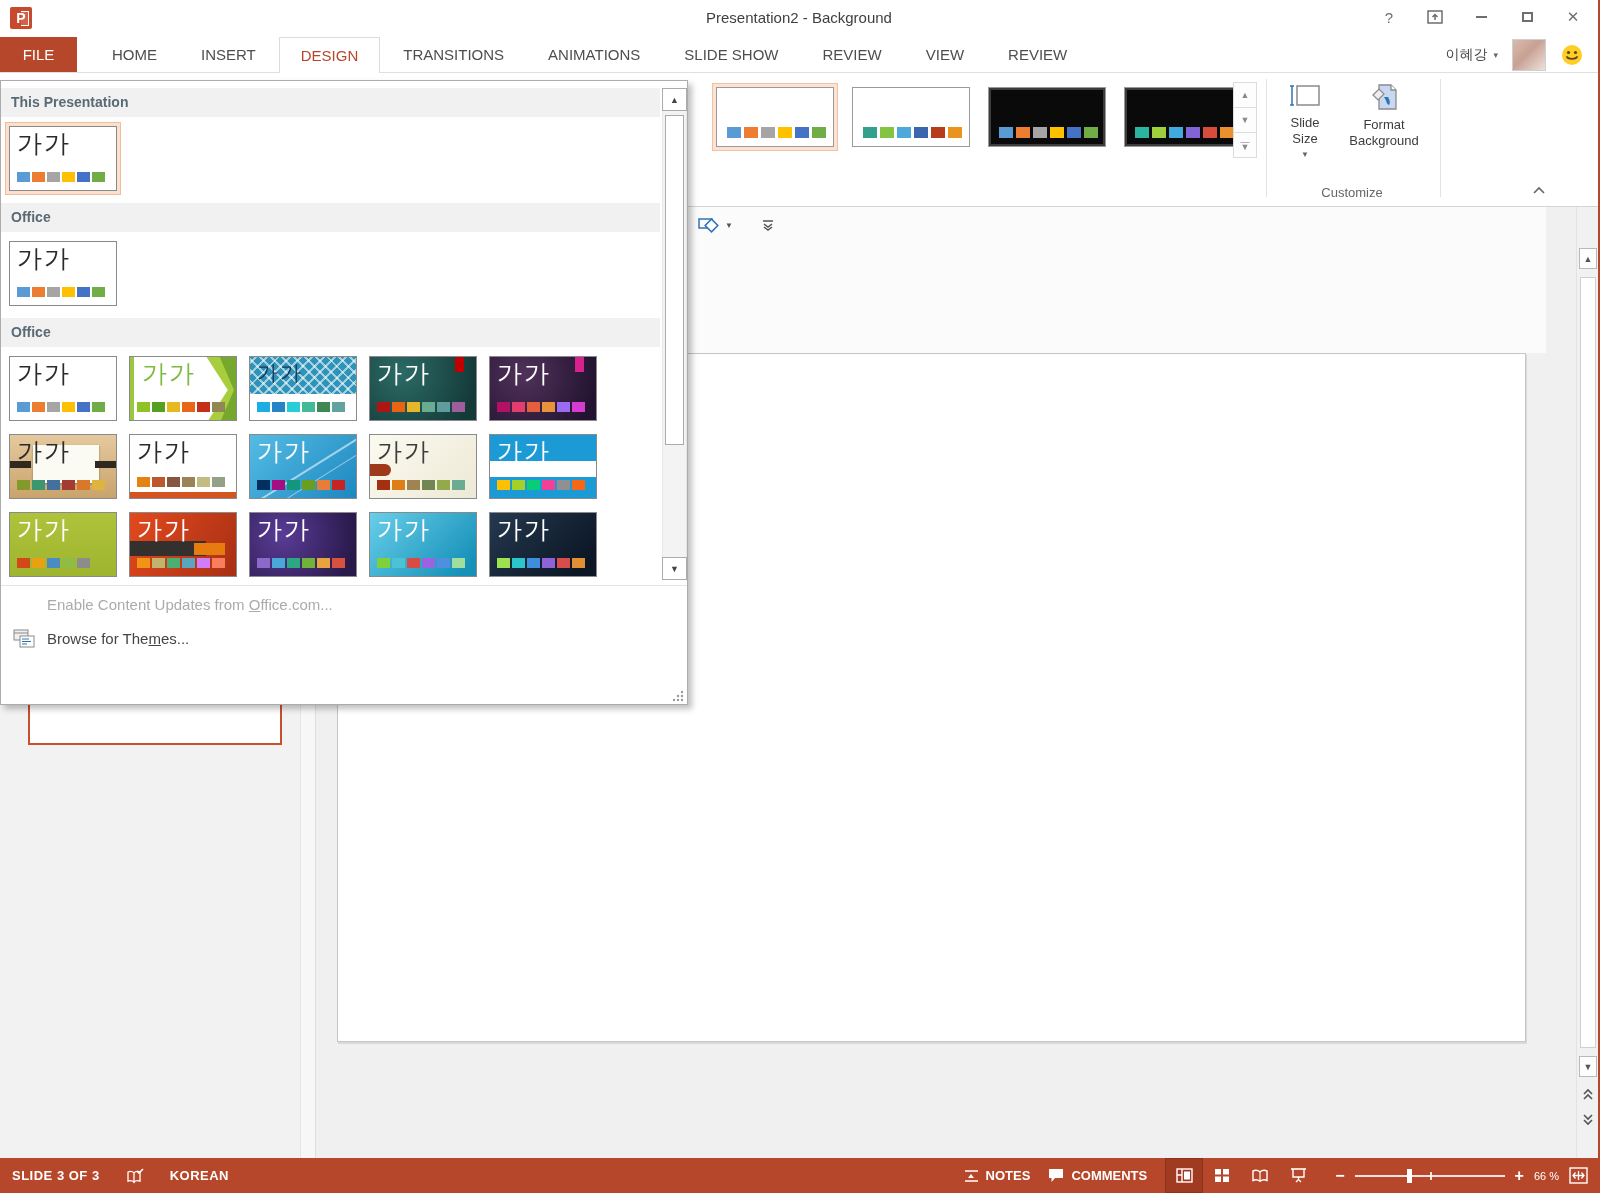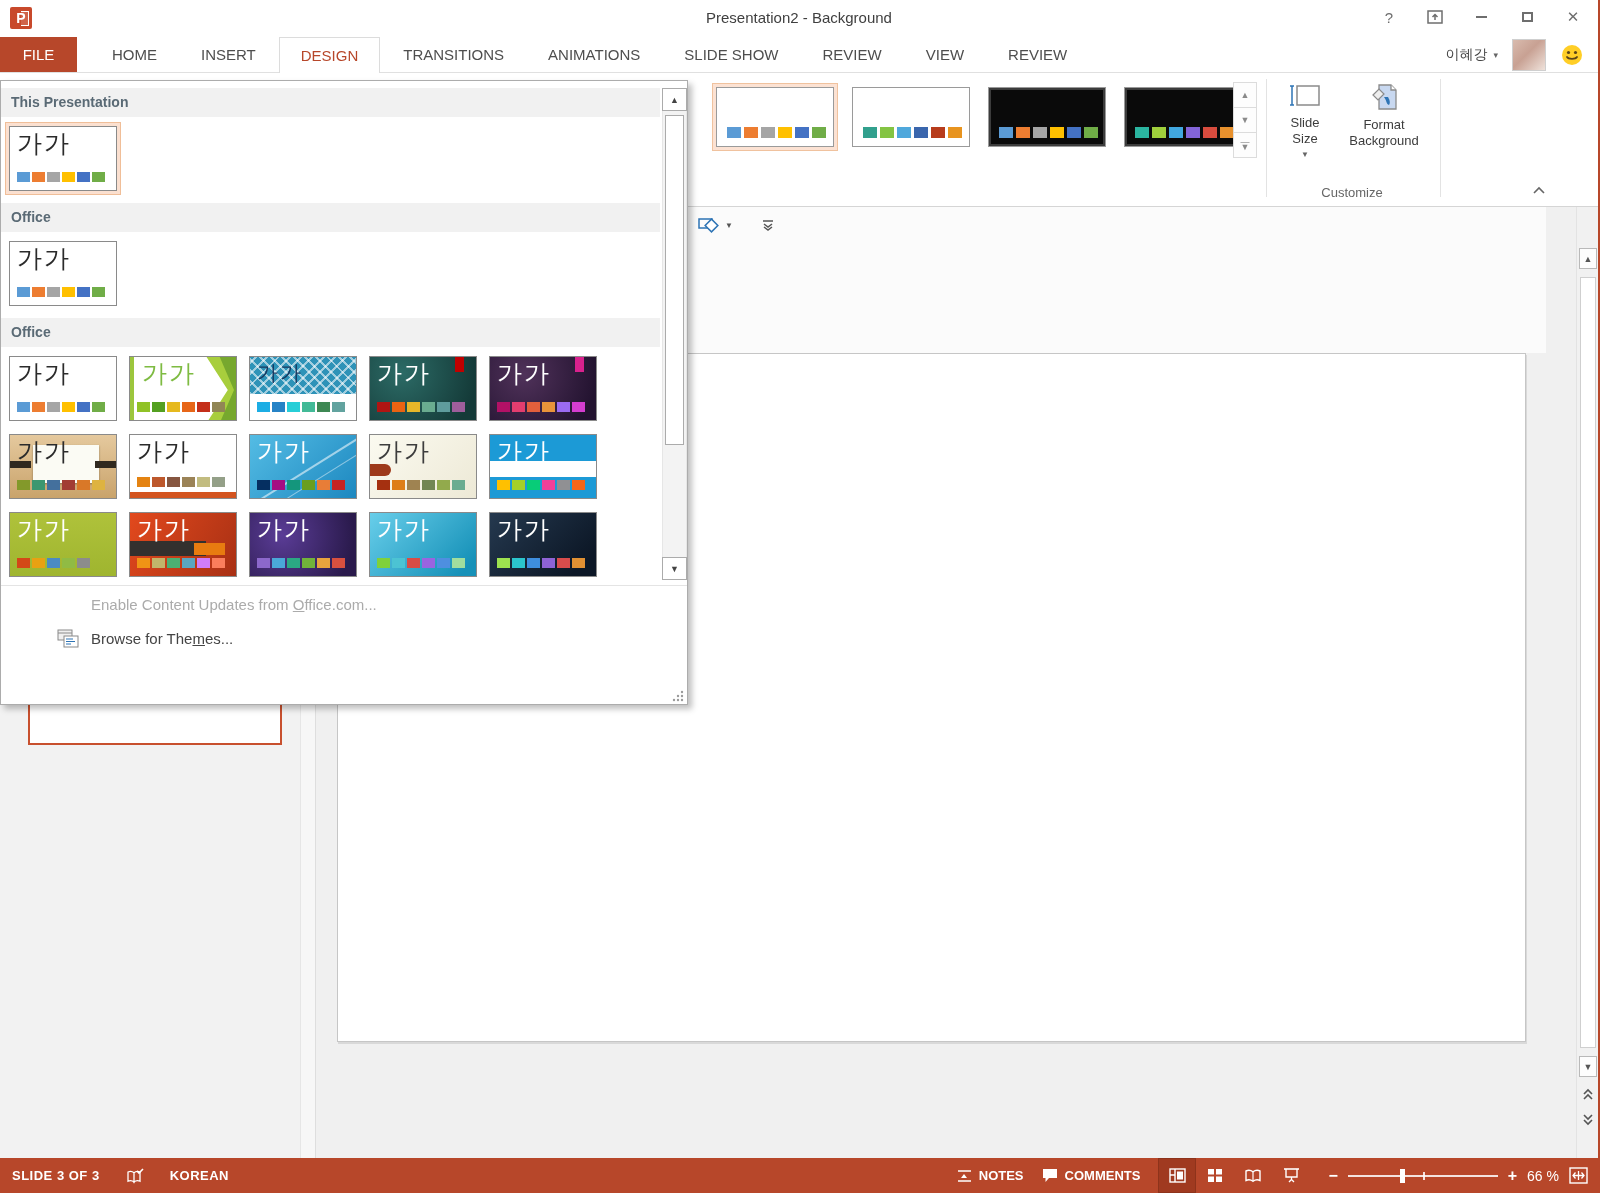--- a/index.html
+++ b/index.html
@@ -103,21 +103,21 @@
   .t-berlin::before { content:""; position:absolute; left:0; top:45%; width:72%; height:24%; background:#33302E; }
   .t-berlin::after { content:""; position:absolute; left:60%; top:48%; width:30%; height:18%; background:#E87B10; }
   .t-mesh { background:radial-gradient(circle at 30% 35%,#5A3C96,#2A1A4C 85%); }
   .t-vapor { background:linear-gradient(135deg,#68CEEA 0%,#1691B8 90%); }
   .t-parallax { background:linear-gradient(135deg,#25394F 0%,#0C1726 85%); }
 
   .dd-scrollcol { position:absolute; left:661px; top:7px; width:25px; height:492px; background:#F3F3F3; border:1px solid #E6E6E6; }
   .dd-sbtn { position:absolute; left:-1px; width:25px; height:23px; background:#FFF; border:1px solid #ABABAB; display:flex; align-items:center; justify-content:center; color:#444; font-size:9px; cursor:pointer; }
   .dd-sthumb { position:absolute; left:2px; top:26px; width:19px; height:330px; background:#fff; border:1px solid #ABABAB; cursor:pointer; }
   .dd-sep { position:absolute; left:0; right:0; top:504px; height:1px; background:#E4E4E4; }
-  .dd-menu { position:absolute; left:0; right:0; top:506px;padding-left:44px; }
+  .dd-menu { position:absolute; left:0; right:0; top:506px; }
   .dd-item { height:34px; display:flex; align-items:center; font-size:15px; color:#444; cursor:pointer; }
   .dd-item .ico { width:46px; display:flex; justify-content:center; }
   .dd-item.disabled { color:#ABABAB; cursor:default; padding-left:46px; }
   .dd-item.hl { background:#FBE3D7; }
   .dd-item .u { text-decoration:underline; }
   .dd-grip { position:absolute; right:3px; bottom:2px; width:12px; height:12px; cursor:nwse-resize; }
 
   
   .statusbar { position:absolute; left:0; bottom:0; right:0; height:35px; background:#B7472A; color:#fff; display:flex; align-items:center; font-size:13px; z-index:60; }
   .sb-left { display:flex; align-items:center; gap:26px; padding-left:12px; }
@@ -125,21 +125,21 @@
   .sb-right { margin-left:auto; display:flex; align-items:center; gap:18px; padding-right:10px; }
   .viewbtns { display:flex; align-items:center; }
   .viewbtn { width:38px; height:35px; display:flex; align-items:center; justify-content:center; cursor:pointer; }
   .viewbtn.active { background:#A03A20; box-shadow:inset 0 0 0 1px #8E331B; }
   .zoomwrap { display:flex; align-items:center; gap:10px; }
   .zoom-track { position:relative; width:150px; height:16px; cursor:pointer; }
   .zoom-track .line { position:absolute; left:0; right:0; top:7px; height:2px; background:rgba(255,255,255,.85); }
   .zoom-track .tick { position:absolute; left:50%; top:4px; width:2px; height:8px; background:rgba(255,255,255,.85); }
   .zoom-track .zthumb { position:absolute; left:35%; top:1px; width:5px; height:14px; background:#fff; }
   .zoom-sign { font-size:16px; font-weight:bold; cursor:pointer; line-height:1; }
-  .zoom-pct { font-size:14px; cursor:pointer; }
+  .zoom-pct { font-size:11px; cursor:pointer; }
 </style>
 </head>
 <body>
 
 <div class="app">
 
   <div class="titlebar">
     <div class="pp-appicon">P</div>
     <div class="title-text">Presentation2 - Background</div>
     <div class="win-controls">

